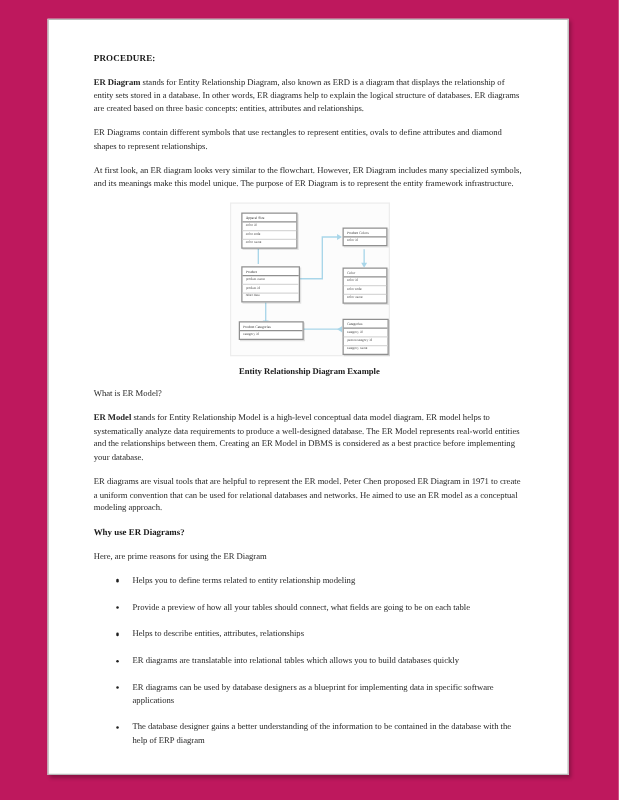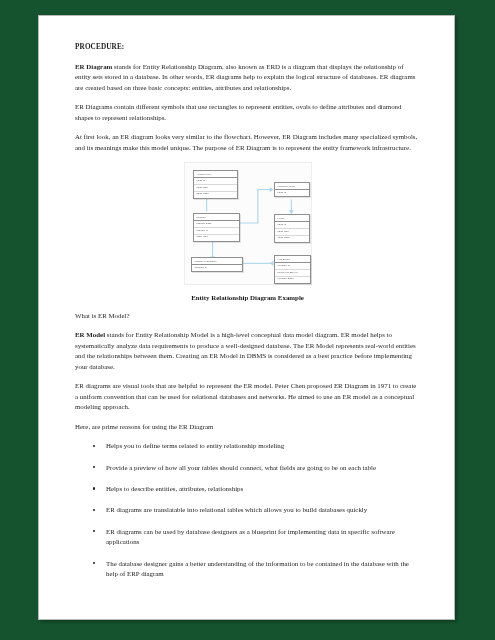--- a/index.html
+++ b/index.html
@@ -12,21 +12,21 @@
     height: 640px;
     background: #ffffff;
     font-family: "Liberation Serif", serif;
     overflow: hidden;
   }
   .page-backdrop {
     position: absolute;
     left: 0; top: 0;
     width: 495px;
     height: 640px;
-    background: #14532d;
+    background: #be185d;
   }
   .page-sheet {
     position: absolute;
     left: 38px;
     top: 15px;
     width: 417px;
     height: 605px;
     background: #ffffff;
     border: 1px solid #b9b9b9;
     box-shadow: 2px 2px 3px rgba(0,0,0,0.28);
@@ -234,20 +234,21 @@
         <div class="fig-caption">Entity Relationship Diagram Example</div>
       </div>
 
       <p class="plain-heading">What is ER Model?</p>
 
       <p class="para"><span class="lead">ER Model</span><span> stands for Entity Relationship Model is a high-level conceptual data model diagram. ER model helps to systematically analyze data requirements to produce a well-designed database. The ER Model represents real-world entities and the relationships between them. Creating an ER Model in DBMS is considered as a best practice before implementing your database.</span></p>
 
 
       <p class="para">ER diagrams are visual tools that are helpful to represent the ER model. Peter Chen proposed ER Diagram in 1971 to create a uniform convention that can be used for relational databases and networks. He aimed to use an ER model as a conceptual modeling approach.</p>
 
+      <h3 class="sub-heading">Why use ER Diagrams?</h3>
 
       <p class="para">Here, are prime reasons for using the ER Diagram</p>
 
       <ul class="bullet-list">
         <li class="bullet-item">
           <span class="bullet-dot"></span>
           <span>Helps you to define terms related to entity relationship modeling</span>
         </li>
         <li class="bullet-item">
           <span class="bullet-dot"></span>

